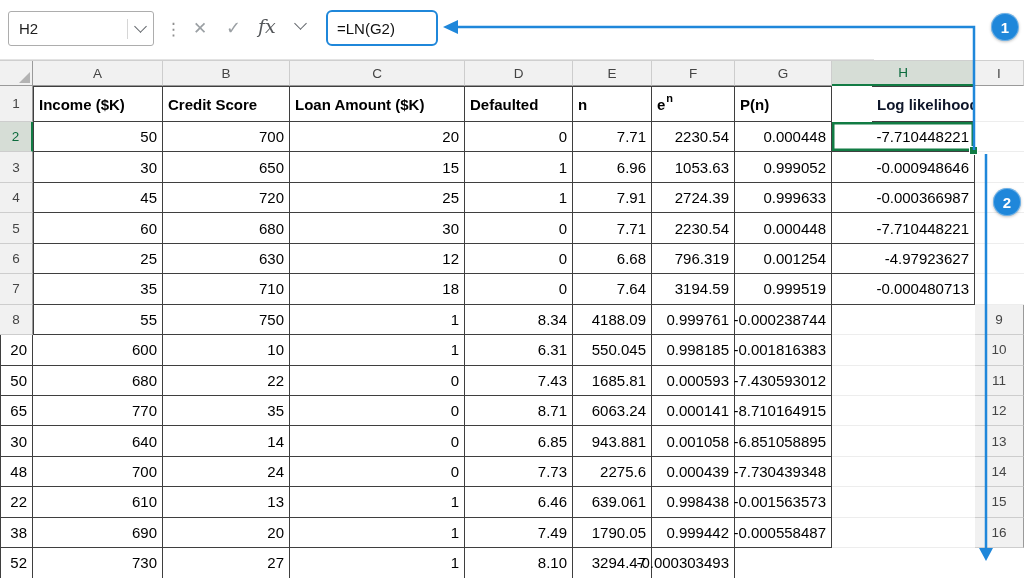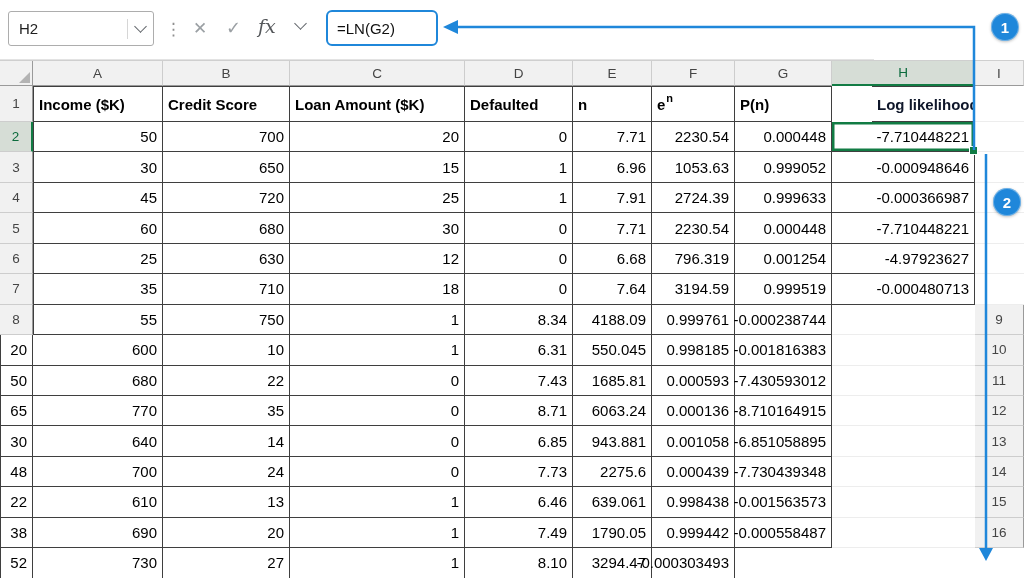--- a/index.html
+++ b/index.html
@@ -211,21 +211,21 @@
     <div class="c dc num">0.000593</div>
     <div class="c dc num">-7.430593012</div>
     <div class="c icol"></div>
     <div class="c rownum">11</div>
     <div class="c dc num ca">65</div>
     <div class="c dc num">770</div>
     <div class="c dc num">35</div>
     <div class="c dc num">0</div>
     <div class="c dc num">8.71</div>
     <div class="c dc num">6063.24</div>
-    <div class="c dc num">0.000136</div>
+    <div class="c dc num">0.000141</div>
     <div class="c dc num">-8.710164915</div>
     <div class="c icol"></div>
     <div class="c rownum">12</div>
     <div class="c dc num ca">30</div>
     <div class="c dc num">640</div>
     <div class="c dc num">14</div>
     <div class="c dc num">0</div>
     <div class="c dc num">6.85</div>
     <div class="c dc num">943.881</div>
     <div class="c dc num">0.001058</div>

